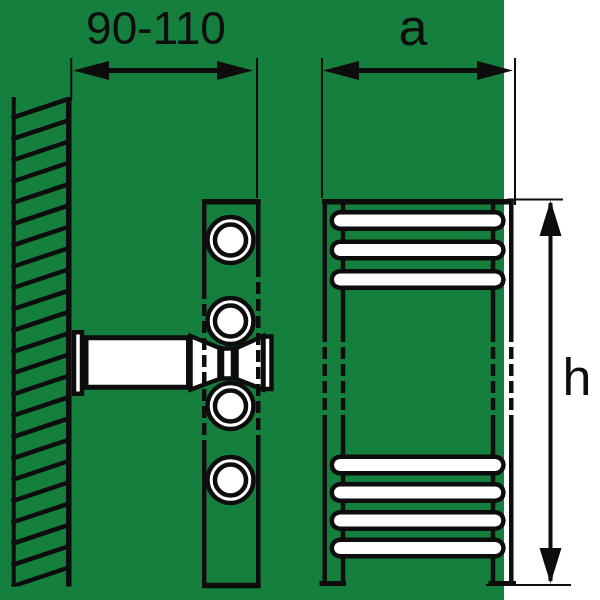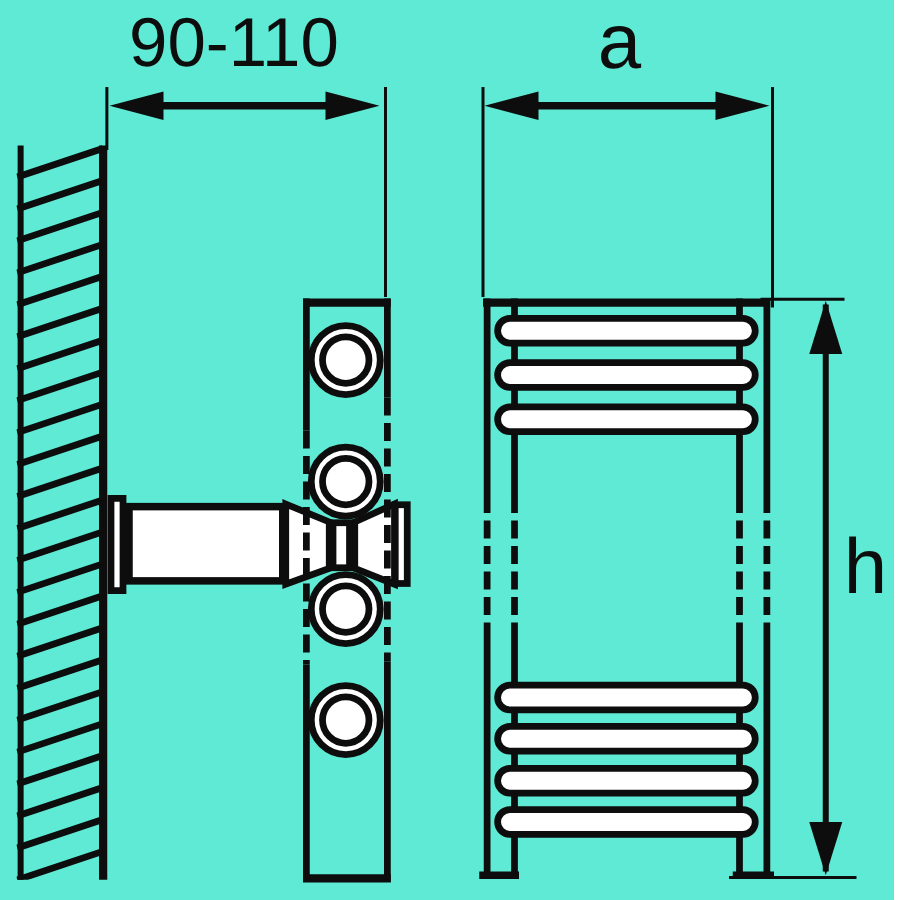--- a/index.html
+++ b/index.html
@@ -1,23 +1,23 @@
 <!DOCTYPE html>
 <html><head>
 <meta charset="utf-8">
 <style>
   html, body {
     margin: 0;
     padding: 0;
     background: #ffffff;
   }
   .stage {
-    width: 596px;
+    width: 504px;
     height: 600px;
-    background: #5eead4;
+    background: #15803d;
     position: relative;
   }
   svg { display: block; }
   .blk  { stroke: #0d0d0d; fill: none; }
   .s2   { stroke-width: 2; }
   .s4   { stroke-width: 4; }
   .s45  { stroke-width: 4.5; }
   .s5   { stroke-width: 5; }
   .s55  { stroke-width: 5.5; }
   .fillw { fill: #ffffff; }

